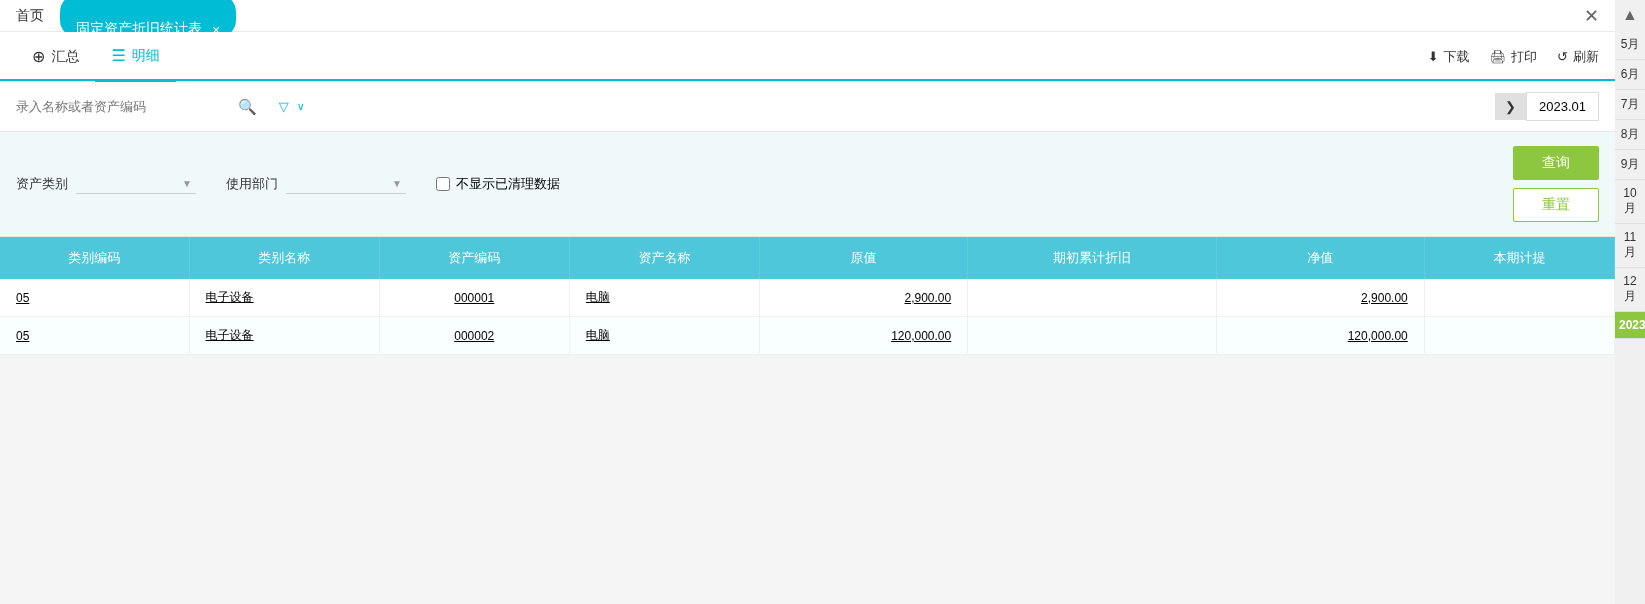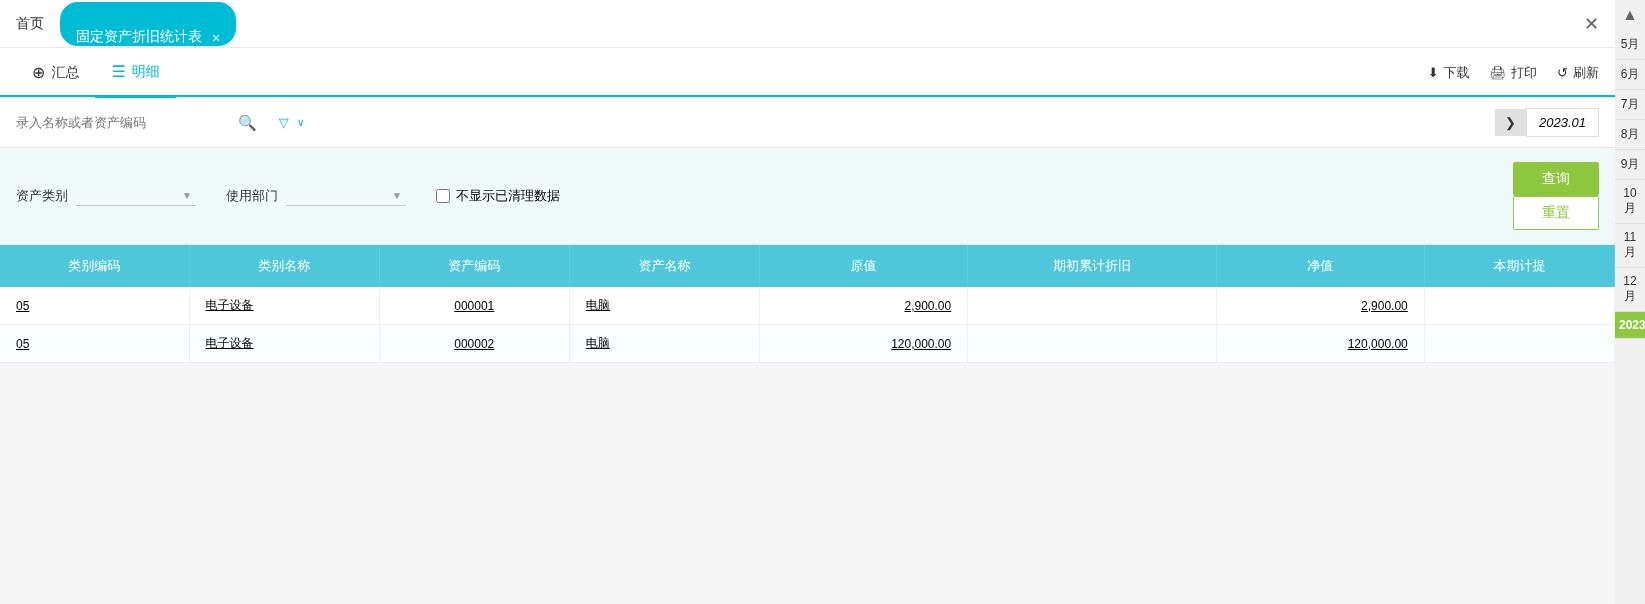--- a/index.html
+++ b/index.html
@@ -1,19 +1,19 @@
 <!DOCTYPE html>
 <html><head>
   <meta charset="utf-8">
   <style>
     * { box-sizing: border-box; margin: 0; padding: 0; }
     body { font-family: "Microsoft YaHei", "PingFang SC", sans-serif; font-size: 13px; background: #f5f5f5; width: 1645px; height: 604px; overflow: hidden; }
 
     
-    .top-nav { display: flex; align-items: center; background: #fff; height: 48px; padding: 0 16px; border-bottom: 1px solid #e8e8e8; }
+    .top-nav { display: flex; align-items: center; background: #fff; height: 32px; padding: 0 16px; border-bottom: 1px solid #e8e8e8; }
     .nav-home { color: #333; font-size: 14px; cursor: pointer; padding: 0 16px 0 0; }
     .nav-tab { display: flex; align-items: flex-end; background: #00bcd4; color: #fff; height: 44px; padding: 0 16px; font-size: 14px; position: relative; border-radius: 18px; }
     .nav-tab .close-icon { margin-left: 10px; cursor: pointer; font-size: 14px; }
     .window-close { margin-left: auto; font-size: 18px; cursor: pointer; color: #666; }
 
     
     .sub-tabs { display: flex; align-items: center; background: #fff; height: 50px; padding: 0 16px; border-bottom: 1px solid #e8e8e8; position: relative; }
     .sub-tab { display: flex; align-items: center; gap: 6px; padding: 0 16px; height: 50px; font-size: 14px; cursor: pointer; color: #333; }
     .sub-tab.active { color: #00bcd4; border-bottom: 2px solid #00bcd4; }
     .sub-tab-icon { font-size: 16px; }
@@ -21,34 +21,34 @@
     .toolbar-btn { display: flex; align-items: center; gap: 5px; color: #333; cursor: pointer; font-size: 13px; }
 
     
     .search-bar { display: flex; align-items: center; background: #fff; padding: 10px 16px; border-bottom: 1px solid #e8e8e8; gap: 22px; }
     .search-input { border: none; outline: none; font-size: 13px; color: #999; width: 200px; }
     .search-icon { color: #999; font-size: 15px; }
     .more-conditions { color: #00bcd4; font-size: 13px; cursor: pointer; display: flex; align-items: center; gap: 4px; }
     .expand-arrow { font-size: 11px; }
     .date-nav { margin-left: auto; display: flex; align-items: center; }
     .date-nav-btn { background: #e0e0e0; border: none; padding: 6px 10px; cursor: pointer; font-size: 13px; color: #333; }
-    .date-display { padding: 6px 12px; font-size: 13px; background: #fff; border: 1px solid #ddd; font-style: italic; }
+    .date-display { padding: 6px 12px; font-size: 13px; background: #fff; border: 1px solid #ddd; }
 
     
     .filter-row { background: #f0f9fa; padding: 14px 16px; display: flex; align-items: center; gap: 30px; border-bottom: 1px solid #e8e8e8; }
     .filter-item { display: flex; align-items: center; gap: 8px; }
     .filter-label { font-size: 13px; color: #333; }
     .filter-select { border: none; border-bottom: 1px solid #ccc; background: transparent; outline: none; font-size: 13px; color: #333; padding: 2px 20px 2px 4px; min-width: 120px; appearance: none; cursor: pointer; }
     .filter-select-wrapper { position: relative; display: inline-block; }
     .filter-select-wrapper::after { content: "▼"; font-size: 10px; position: absolute; right: 4px; top: 4px; color: #999; pointer-events: none; }
     .checkbox-item { display: flex; align-items: center; gap: 6px; }
     .checkbox-item input { width: 14px; height: 14px; cursor: pointer; }
     .btn-query { background: #8dc63f; color: #fff; border: none; padding: 8px 28px; font-size: 14px; cursor: pointer; border-radius: 2px; }
     .btn-reset { background: #fff; color: #8dc63f; border: 1px solid #8dc63f; padding: 7px 28px; font-size: 14px; cursor: pointer; border-radius: 2px; }
-    .btn-group { display: flex; flex-direction: column; margin-left: auto; }
+    .btn-group { display: flex; flex-direction: column; gap: 8px; margin-left: auto; }
     .collapse-bar { text-align: center; padding: 8px; background: #f0f9fa; border-bottom: 1px solid #e8e8e8; }
     .collapse-btn { color: #333; font-size: 13px; cursor: pointer; background: #e8f7f9; border: 1px solid #c8edf2; padding: 6px 20px; border-radius: 2px; display: inline-block; }
 
     
     .table-container { overflow: auto; flex: 1; }
     table { width: 100%; border-collapse: collapse; }
     thead tr { background: #4dc7d9; color: #fff; }
     thead th { padding: 12px 16px; text-align: center; font-size: 13px; font-weight: normal; border-right: 1px solid #5dd0e0; }
     tbody tr { background: #fff; }
     tbody tr:nth-child(even) { background: #f9feff; }

